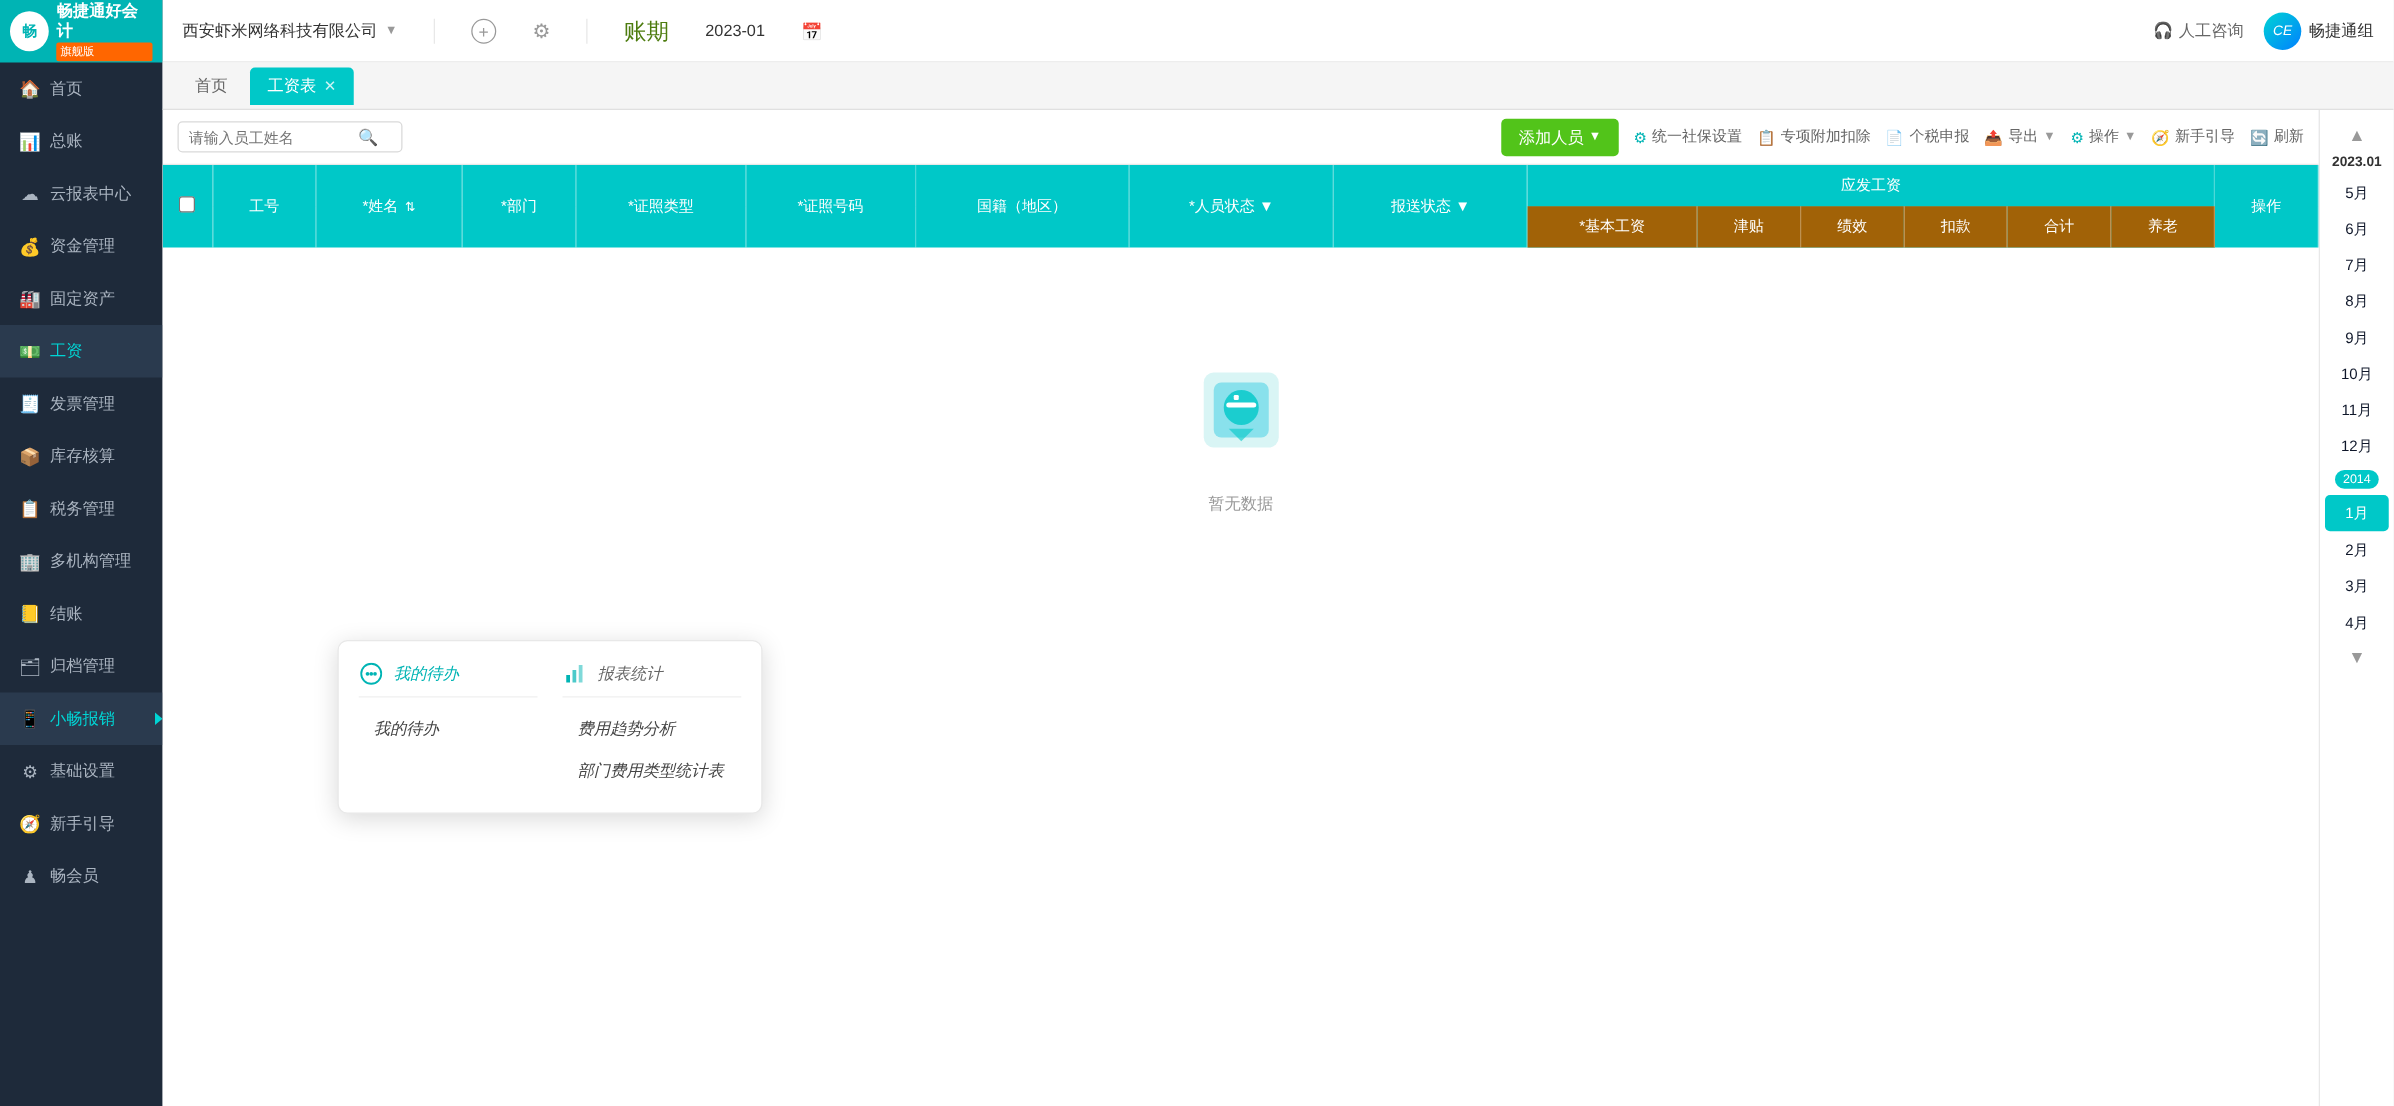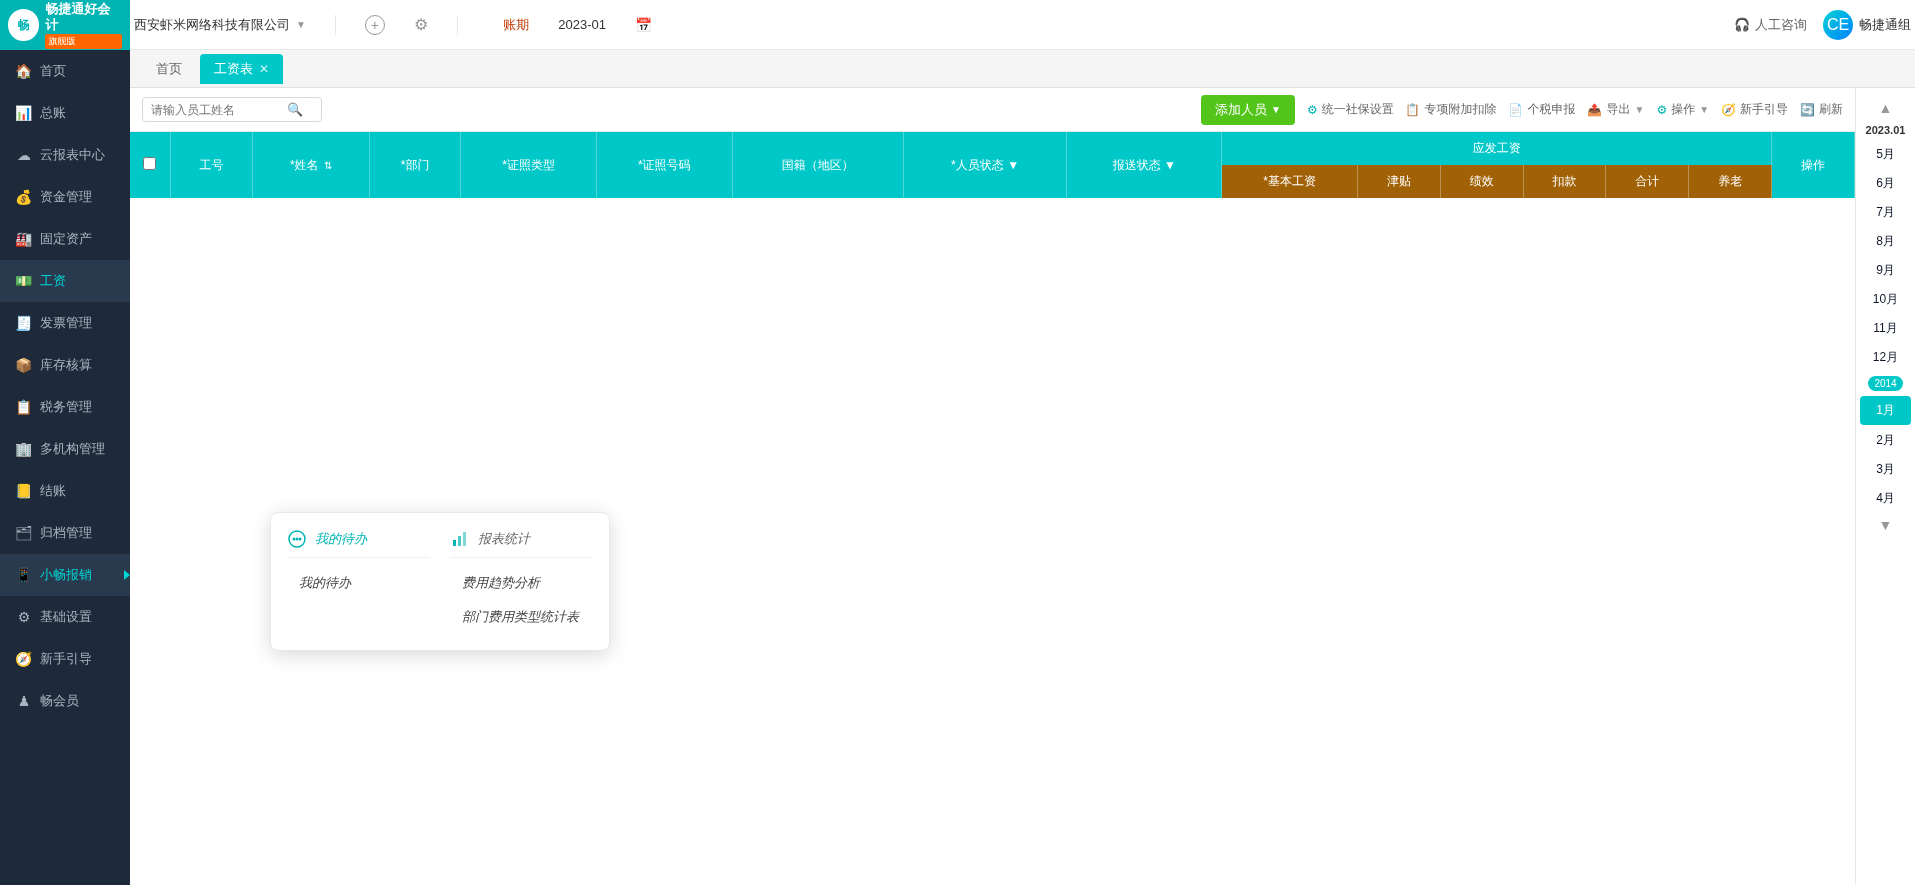--- a/index.html
+++ b/index.html
@@ -15,33 +15,33 @@
     .nav-item { display: flex; align-items: center; gap: 8px; padding: 12px 16px; color: #aab4c0; cursor: pointer; font-size: 13px; }
     .nav-item.active { background: #2a3a4e; color: #00d4d4; }
     .nav-item .nav-icon { width: 16px; height: 16px; display: flex; align-items: center; justify-content: center; font-size: 14px; }
     .nav-item-xiaochang { background: #2a3a4e; color: #00d4d4; position: relative; }
     .nav-item-xiaochang::after { content: ''; position: absolute; right: 0; top: 50%; transform: translateY(-50%); border-left: 6px solid #00d4d4; border-top: 5px solid transparent; border-bottom: 5px solid transparent; }
 
     
     .main { flex: 1; display: flex; flex-direction: column; height: 885px; overflow: hidden; }
 
     
-    .topbar { height: 50px; background: white; display: flex; align-items: center; padding: 0 4px; border-bottom: 1px solid #e8e8e8; gap: 29px; }
+    .topbar { height: 50px; background: white; display: flex; align-items: center; padding: 0 16px; border-bottom: 1px solid #e8e8e8; gap: 29px; }
     .company-selector { display: flex; align-items: center; gap: 6px; color: #333; font-size: 13px; cursor: pointer; }
     .company-arrow { color: #999; font-size: 10px; }
     .topbar-divider { width: 1px; height: 20px; background: #e8e8e8; }
     .topbar-add-btn { width: 20px; height: 20px; border-radius: 50%; border: 1.5px solid #999; display: flex; align-items: center; justify-content: center; color: #999; cursor: pointer; font-size: 14px; }
     .topbar-settings { color: #999; cursor: pointer; font-size: 16px; }
-    .period-label { color: #c2410c; font-size: 13px; margin-left: 16px; }
+    .period-label { color: #4d7c0f; font-size: 18px; }
     .period-value { color: #333; font-size: 13px; font-weight: 500; }
     .period-calendar { color: #00b4b4; cursor: pointer; font-size: 14px; }
     .topbar-right { margin-left: auto; display: flex; align-items: center; gap: 16px; }
     .topbar-help { display: flex; align-items: center; gap: 4px; color: #666; cursor: pointer; font-size: 13px; }
     .topbar-user { display: flex; align-items: center; gap: 6px; cursor: pointer; }
-    .user-avatar { width: 30px; height: 30px; border-radius: 50%; background: linear-gradient(135deg, #00d4d4, #0080ff); display: flex; align-items: center; justify-content: center; color: white; font-size: 16px; }
+    .user-avatar { width: 30px; height: 30px; border-radius: 50%; background: linear-gradient(135deg, #00d4d4, #0080ff); display: flex; align-items: center; justify-content: center; color: white; font-size: 11px; font-style: italic; }
     .user-name { color: #333; font-size: 13px; }
 
     
     .tabbar { height: 38px; background: #f5f5f5; display: flex; align-items: center; padding: 0 12px; gap: 4px; border-bottom: 1px solid #e0e0e0; }
     .tab { padding: 6px 14px; border-radius: 4px 4px 0 0; cursor: pointer; font-size: 13px; display: flex; align-items: center; gap: 6px; }
     .tab.plain { color: #666; background: transparent; }
     .tab.active { background: #00c8c8; color: white; }
     .tab-close { color: rgba(255,255,255,0.8); cursor: pointer; font-size: 12px; }
 
     
@@ -312,20 +312,33 @@
               </th>
               <th class="subheader">
                 <span>养老</span>
               </th>
             </tr>
           </thead>
           <tbody>
           </tbody>
         </table>
 
+        <div class="empty-state">
+          <div class="empty-icon">
+            <svg viewBox="0 0 100 100" width="100" height="100">
+              <rect x="20" y="20" width="60" height="60" rx="8" fill="#b3ecec" opacity="0.5"></rect>
+              <rect x="28" y="28" width="44" height="44" rx="6" fill="#66d9e8" opacity="0.7"></rect>
+              <circle cx="50" cy="48" r="14" fill="#00c8c8" opacity="0.8"></circle>
+              <rect x="38" y="44" width="24" height="4" rx="2" fill="white"></rect>
+              <rect x="44" y="38" width="4" height="4" rx="1" fill="white"></rect>
+              <polygon points="40,65 50,75 60,65" fill="#00c8c8" opacity="0.6"></polygon>
+            </svg>
+          </div>
+          <span class="empty-text">暂无数据</span>
+        </div>
 
         <div class="dropdown-popup">
           <div class="popup-row">
             <div class="popup-col">
               <div class="popup-col-header">
                 <span class="popup-header-icon">
                   <svg width="18" height="18" viewBox="0 0 18 18">
                     <circle cx="9" cy="9" r="8" fill="none" stroke="#00b4b4" stroke-width="1.5"></circle>
                     <circle cx="6" cy="9" r="1.5" fill="#00b4b4"></circle>
                     <circle cx="9" cy="9" r="1.5" fill="#00b4b4"></circle>

